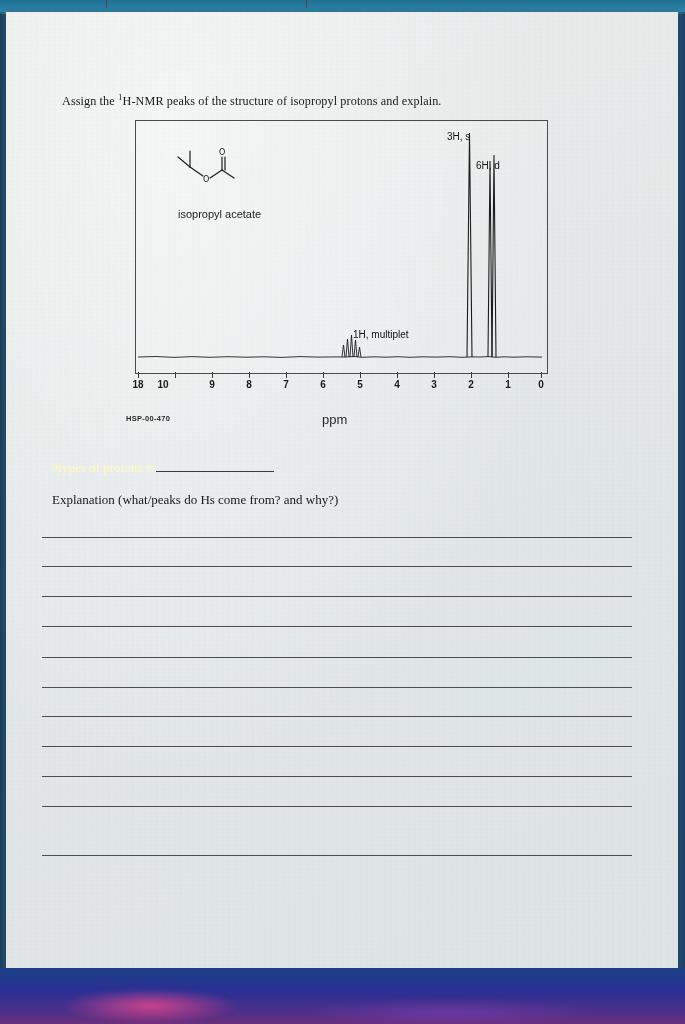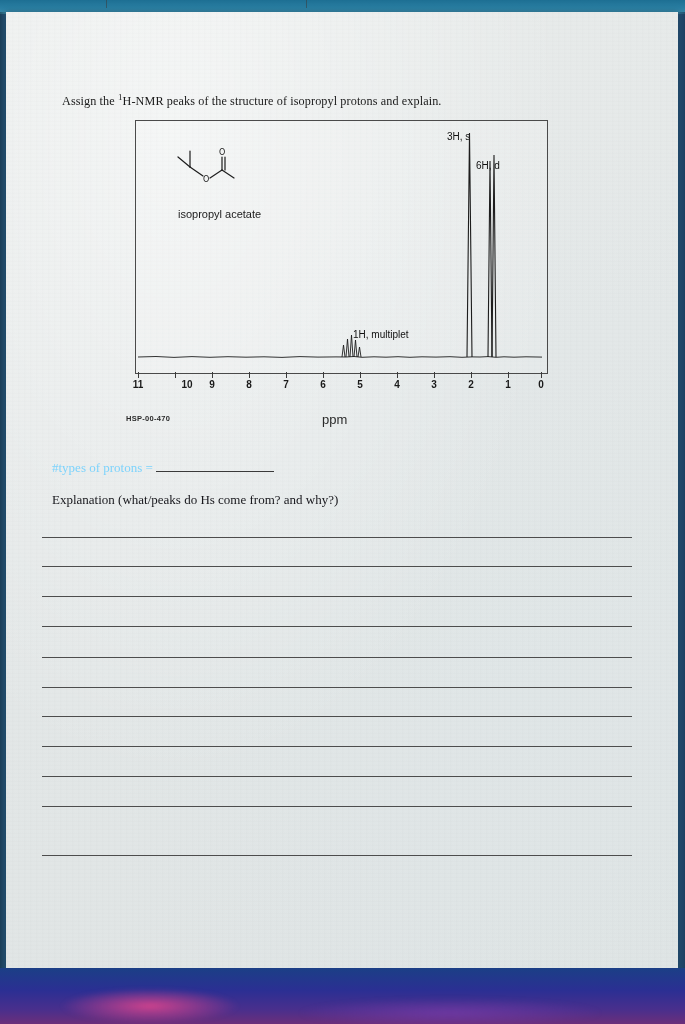--- a/index.html
+++ b/index.html
@@ -150,21 +150,21 @@
     font-size: 7.5px;
     font-weight: bold;
     color: #2a2a2a;
     letter-spacing: 0.3px;
   }
 
   .q-protons {
     position: absolute;
     left: 52px; top: 458px;
     font-size: 13px;
-    color: #7dd3fc;
+    color: #fef9c3;
   }
   .q-protons .blank {
     display: inline-block;
     width: 118px;
     border-bottom: 1px solid #3a3a3a;
     height: 13px;
   }
   .q-expl {
     position: absolute;
     left: 52px; top: 492px;
@@ -235,24 +235,24 @@
   </g>
 
   <path d="M331,236 L333.5,12 L336,236" stroke="#1d1d1d" stroke-width="1.1" fill="none"></path>
 
   <path d="M352,236 L354,40 L356,236" stroke="#1d1d1d" stroke-width="1.1" fill="none"></path>
   <path d="M356,236 L358,34 L360,236" stroke="#1d1d1d" stroke-width="1.1" fill="none"></path>
 </svg>
 
 <div class="axis-wrap">
   <div class="axis-tick" style="left:3px;"></div>
-  <div class="axis-num" style="left:3px;">11</div>
+  <div class="axis-num" style="left:3px;">18</div>
 
   <div class="axis-tick" style="left:40px;"></div>
-  <div class="axis-num" style="left:52px;">10</div>
+  <div class="axis-num" style="left:28px;">10</div>
 
   <div class="axis-tick" style="left:77px;"></div>
   <div class="axis-num" style="left:77px;">9</div>
 
   <div class="axis-tick" style="left:114px;"></div>
   <div class="axis-num" style="left:114px;">8</div>
 
   <div class="axis-tick" style="left:151px;"></div>
   <div class="axis-num" style="left:151px;">7</div>
 

